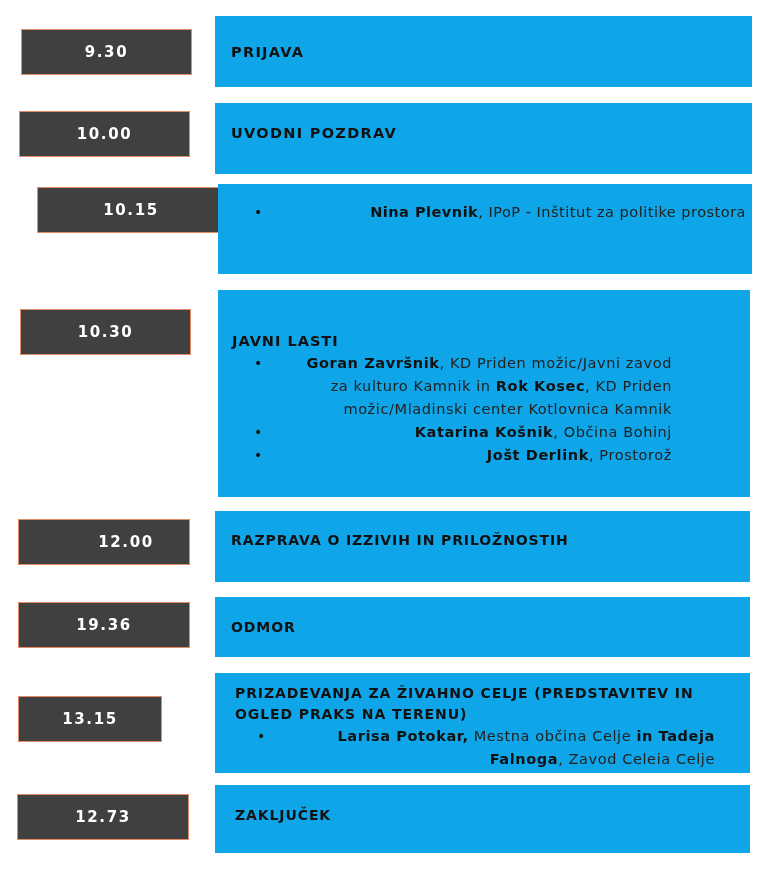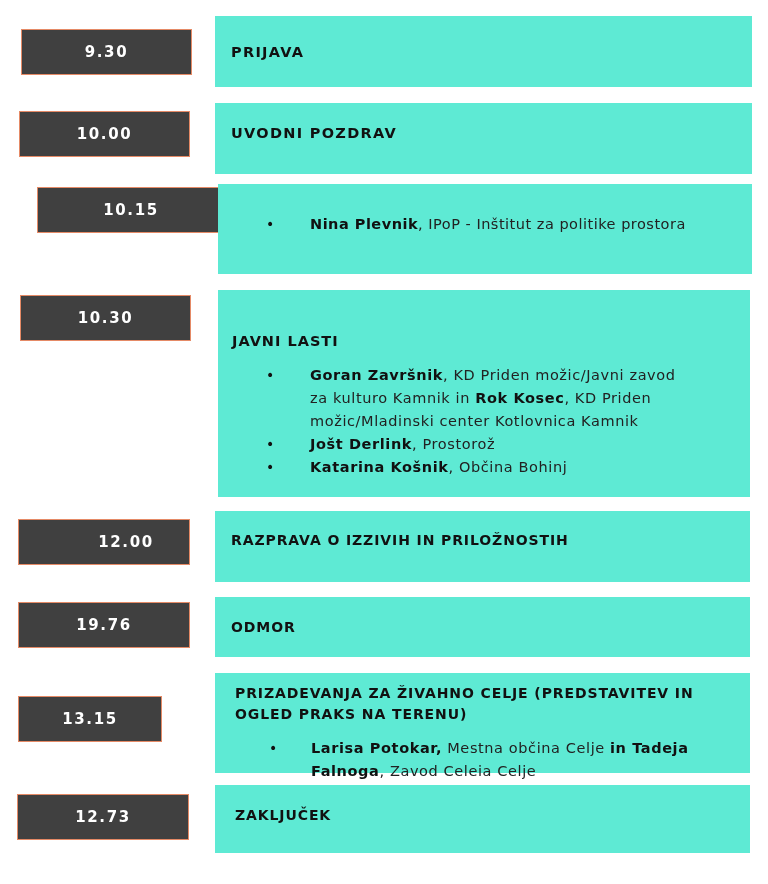--- a/index.html
+++ b/index.html
@@ -7,29 +7,29 @@
     width: 768px; height: 884px; background: #ffffff; position: relative; overflow: hidden;
     font-family: "Liberation Sans", "DejaVu Sans", sans-serif; color: #111;
   }
   .time {
     position: absolute; background: #404040; color: #fff;
     font-family: "DejaVu Sans", sans-serif; font-weight: bold; font-size: 15px;
     letter-spacing: 1.6px; display: flex; align-items: center; justify-content: center;
     box-sizing: border-box; border: 1px solid #e58a66;
   }
   .card {
-    position: absolute; background: #5eead4; box-sizing: border-box;
+    position: absolute; background: #0ea5e9; box-sizing: border-box;
     padding-left: 16px; padding-right: 6px;
   }
   .title {
     font-family: "DejaVu Sans", sans-serif; font-weight: bold; font-size: 14.5px;
     letter-spacing: 1.3px; line-height: 21px; color: #111; margin: 0;
   }
   .title.narrow { letter-spacing: 0.9px; font-size: 14px; }
-  ul.speakers { list-style: none; margin: 12px; padding: 0; }
+  ul.speakers { list-style: none; margin: 0; padding: 0; text-align: right; }
   ul.speakers li {
     position: relative; padding-left: 66px;
     font-family: "DejaVu Sans", sans-serif; font-size: 14.5px; letter-spacing: 0.6px;
     line-height: 23px; color: #222;
   }
   ul.speakers li::before {
     content: "\2022"; position: absolute; left: 22px; top: 0; color: #111; font-size: 14px;
   }
   ul.speakers li b { color: #111; }
 </style>
@@ -54,50 +54,50 @@
   <span>10.15</span>
 </div>
 <div class="card" style="left:218px;top:184px;width:534px;height:90px;padding-top:17px;padding-left:14px;">
   <ul class="speakers">
     <li style="letter-spacing:0.5px;">
       <b>Nina Plevnik</b><span>, IPoP - Inštitut za politike prostora</span>
     </li>
   </ul>
 </div>
 
-<div class="time" style="left:20px;top:295px;width:171px;height:46px;align-items:center;">
+<div class="time" style="left:20px;top:309px;width:171px;height:46px;align-items:center;">
   <span>10.30</span>
 </div>
 <div class="card" style="left:218px;top:290px;width:532px;height:207px;padding-top:20px;padding-left:14px;">
   <p class="title" style="letter-spacing:1px;">
     <br>
     <span>JAVNI LASTI</span>
   </p>
   <ul class="speakers" style="width:440px;">
     <li>
       <b>Goran Završnik</b><span>, KD Priden možic/Javni zavod za kulturo Kamnik in </span><b>Rok Kosec</b><span>, KD Priden možic/Mladinski center Kotlovnica Kamnik</span>
     </li>
     <li>
-      <b>Jošt Derlink</b><span>, Prostorož</span>
+      <b>Katarina Košnik</b><span>, Občina Bohinj</span>
     </li>
     <li>
-      <b>Katarina Košnik</b><span>, Občina Bohinj</span>
+      <b>Jošt Derlink</b><span>, Prostorož</span>
     </li>
   </ul>
 </div>
 
 <div class="time" style="left:18px;top:519px;width:172px;height:46px;padding-left:44px;">
   <span>12.00</span>
 </div>
 <div class="card" style="left:215px;top:511px;width:535px;height:71px;padding-top:19px;">
   <p class="title narrow">RAZPRAVA O IZZIVIH IN PRILOŽNOSTIH</p>
 </div>
 
 <div class="time" style="left:18px;top:602px;width:172px;height:46px;">
-  <span>19.76</span>
+  <span>19.36</span>
 </div>
 <div class="card" style="left:215px;top:597px;width:535px;height:60px;padding-top:20px;">
   <p class="title narrow">ODMOR</p>
 </div>
 
 <div class="time" style="left:18px;top:696px;width:144px;height:46px;">
   <span>13.15</span>
 </div>
 <div class="card" style="left:215px;top:673px;width:535px;height:100px;padding-top:10px;padding-left:20px;">
   <p class="title narrow">

